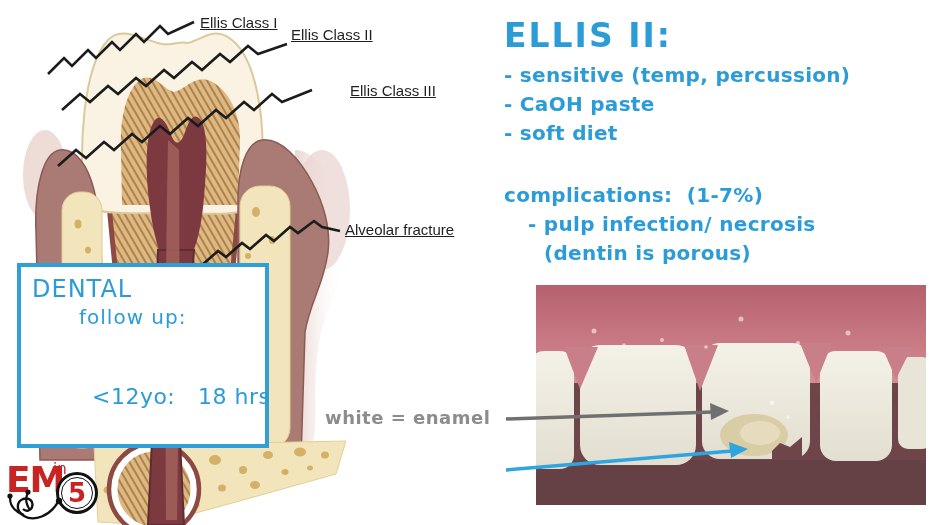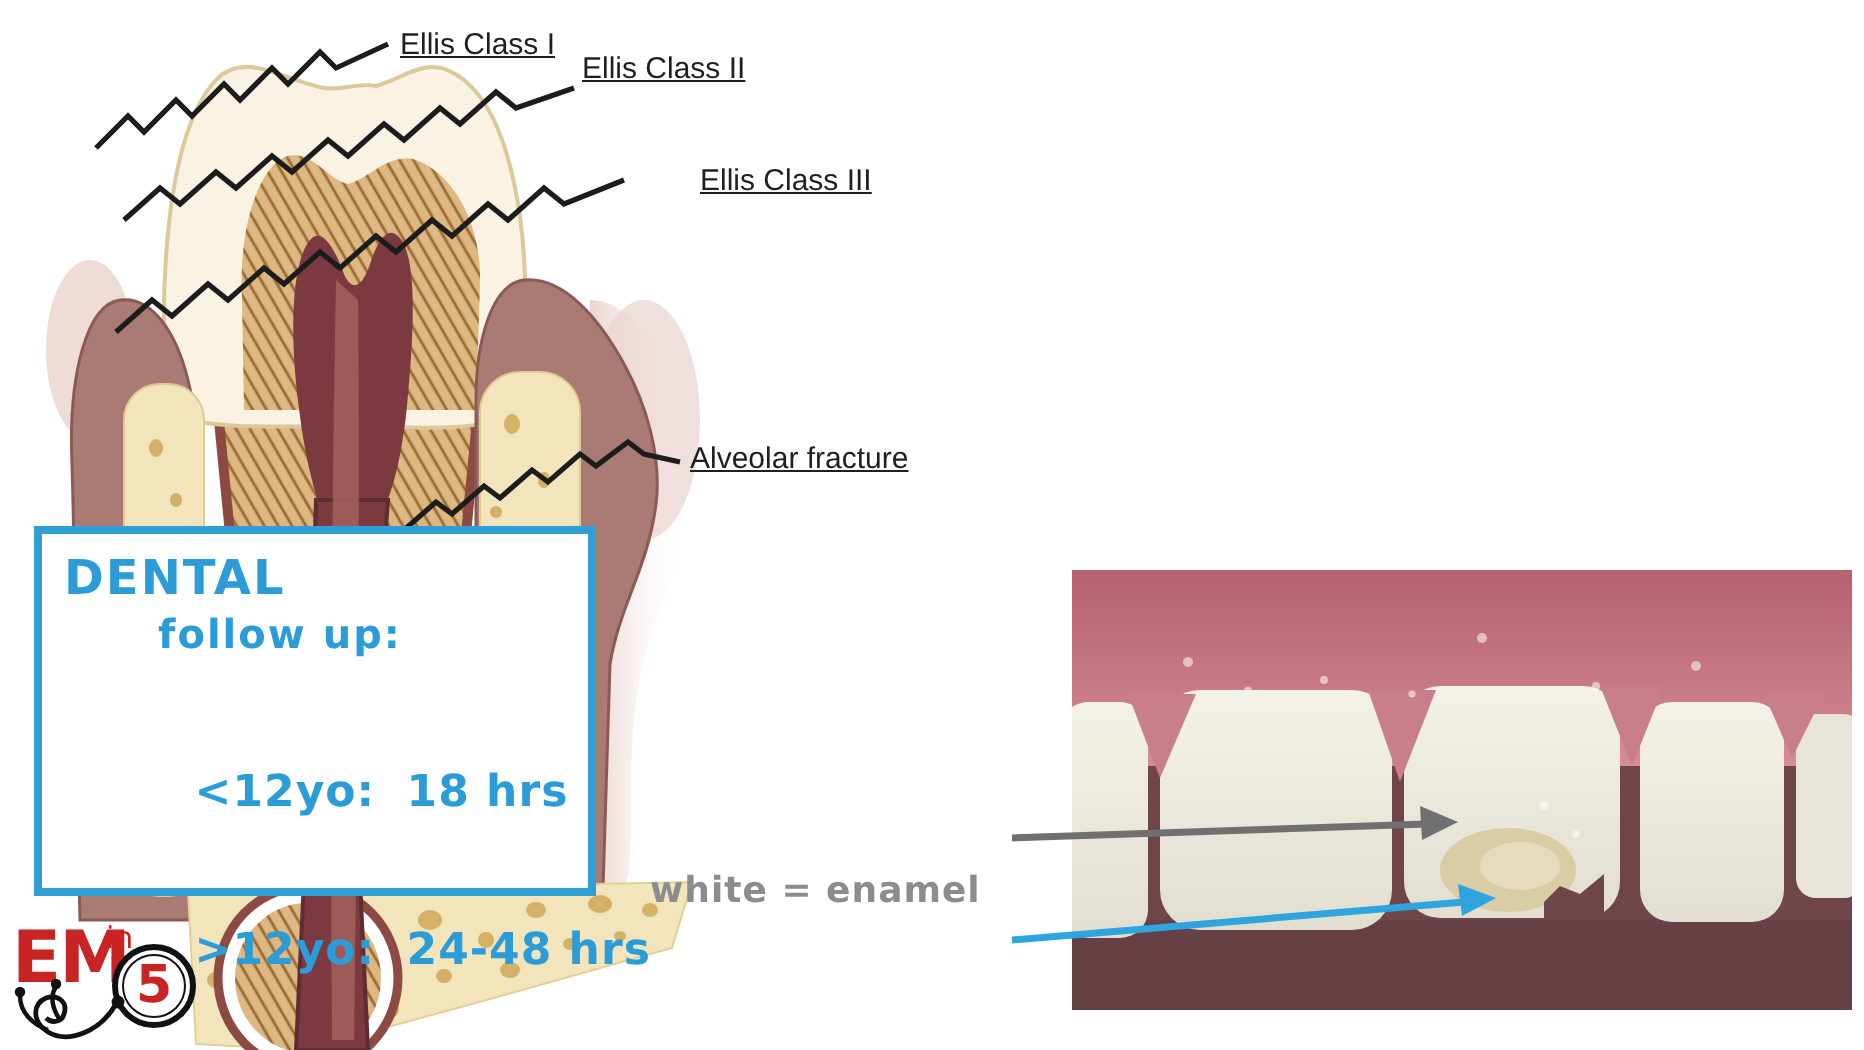--- a/index.html
+++ b/index.html
@@ -8,42 +8,42 @@
     font-family:"DejaVu Sans","Liberation Sans",sans-serif;
   }
   
   .diagram-svg{position:absolute;left:0;top:0;z-index:1;}
   .dgm-label{
     position:absolute;z-index:4;color:#1f1f1f;
     font-family:"Liberation Sans",sans-serif;font-size:15px;white-space:nowrap;text-decoration:underline;
   }
   
   .follow-box{
-    position:absolute;left:17px;top:263px;width:281px;height:185px;z-index:10;
+    position:absolute;left:17px;top:263px;width:252px;height:185px;z-index:10;
     background:#fff;border:4px solid #2f9fd6;box-sizing:border-box;
-    color:#2b9cd8;font-weight:bold;
+    color:#2b9cd8;font-weight:normal;
   }
   .follow-title{font-size:24px;letter-spacing:1px;margin:8px 0 0 11px;}
   .follow-sub{font-size:20px;letter-spacing:1px;margin:2px 0 0 58px;}
   .follow-rows{margin:30px 0 0 11px;font-size:22px;letter-spacing:.5px;}
   .follow-row{margin-top:4px;white-space:pre;}
   .follow-row .lab{display:inline-block;width:106px;}
   
   .notes{position:absolute;left:504px;top:16px;width:425px;z-index:5;
          color:#2b9cd8;font-weight:bold;}
   .notes-heading{font-size:33px;letter-spacing:2px;margin:0 0 6px 0;}
   .notes-line{font-size:20px;line-height:29px;letter-spacing:.3px;white-space:pre;}
   .notes-gap{height:33px;}
   .ind1{margin-left:24px;}
   .ind2{margin-left:40px;}
   
   .photo-svg{position:absolute;left:536px;top:285px;z-index:5;}
   .photo-label{position:absolute;z-index:6;font-weight:bold;font-size:18px;
                letter-spacing:.5px;white-space:nowrap;}
-  .lbl-enamel{left:325px;top:407px;color:#8c8c8c;margin-top:28px;}
+  .lbl-enamel{left:325px;top:407px;color:#8c8c8c;}
   .lbl-dentin{left:325px;top:453px;color:#2b9fd9;}
   .arrows-svg{position:absolute;left:0;top:0;z-index:30;pointer-events:none;}
   
   .logo{position:absolute;left:4px;top:462px;width:110px;height:46px;z-index:20;}
   .logo-em{position:absolute;left:2px;top:0px;color:#c92424;font-weight:bold;
            font-size:36px;line-height:36px;letter-spacing:-1px;}
   .logo-in{position:absolute;left:49px;top:-2px;color:#c92424;font-weight:normal;font-size:15px;}
   .logo-circle{position:absolute;left:52px;top:10px;width:42px;height:42px;border-radius:50%;
                background:#fff;border:3px solid #111;box-sizing:border-box;text-align:center;}
   .logo-circle-inner{position:absolute;left:2px;top:2px;right:2px;bottom:2px;border:1.5px solid #111;border-radius:50%;}
@@ -146,26 +146,33 @@
   <div class="dgm-label" style="left:316px;top:82px;margin-left:34px;">Ellis Class III</div>
   <div class="dgm-label" style="left:345px;top:221px;">Alveolar fracture</div>
 
   <div class="follow-box">
     <div class="follow-title">DENTAL</div>
     <div class="follow-sub">follow up:</div>
     <div class="follow-rows">
       <div class="follow-row">
         <span class="lab">&lt;12yo:</span><span>18 hrs</span>
       </div>
-      <div class="follow-row">
-        <span class="lab">&gt;12yo:</span><span>24-48 hrs</span>
-      </div>
     </div>
   </div>
 
+  <div class="notes">
+    <div class="notes-heading">ELLIS II:</div>
+    <div class="notes-line">- sensitive (temp, percussion)</div>
+    <div class="notes-line">- CaOH paste</div>
+    <div class="notes-line">- soft diet</div>
+    <div class="notes-gap"></div>
+    <div class="notes-line">complications:  (1-7%)</div>
+    <div class="notes-line ind1">- pulp infection/ necrosis</div>
+    <div class="notes-line ind2">(dentin is porous)</div>
+  </div>
 
   <svg class="photo-svg" width="390" height="220" viewBox="0 0 390 220">
     <defs>
       <linearGradient id="lip" x1="0" y1="0" x2="0" y2="1">
         <stop offset="0" stop-color="#b5616e"></stop>
         <stop offset="0.65" stop-color="#cd8089"></stop>
         <stop offset="1" stop-color="#d8959b"></stop>
       </linearGradient>
       <linearGradient id="toothg" x1="0" y1="0" x2="0" y2="1">
         <stop offset="0" stop-color="#f4f1e8"></stop>

